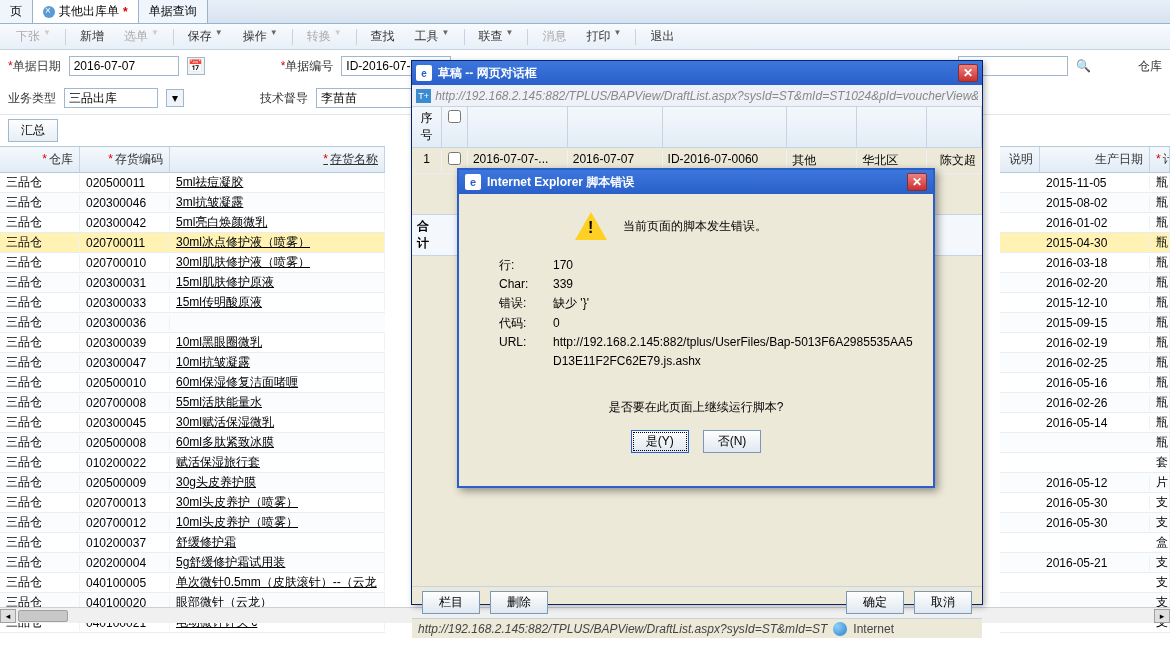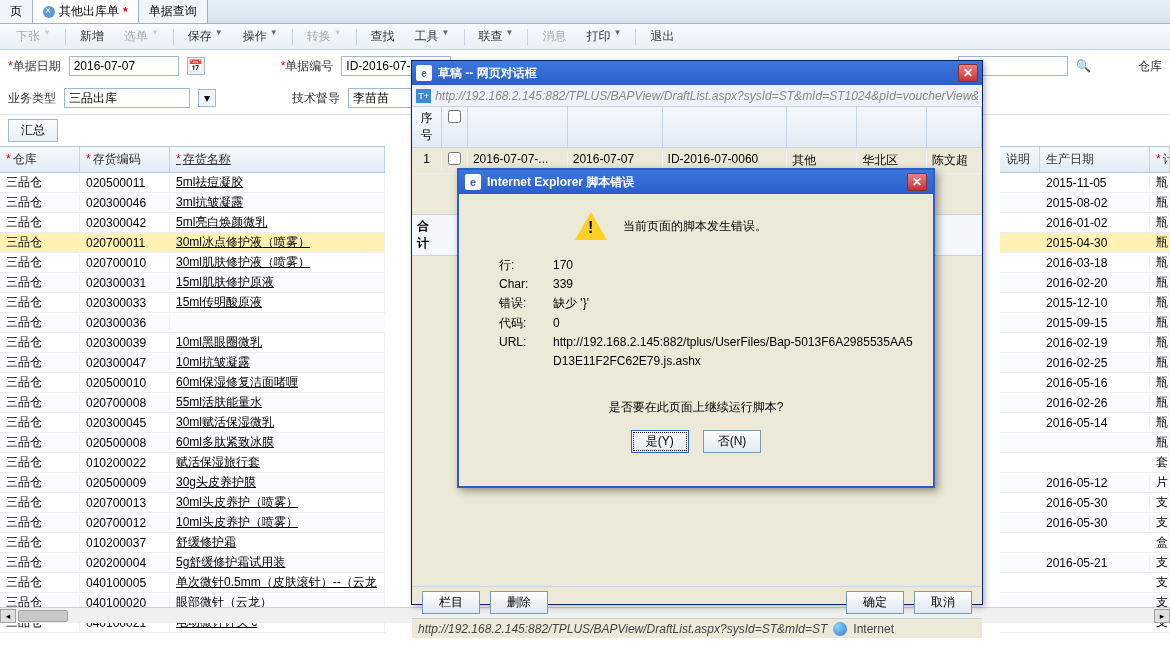--- a/index.html
+++ b/index.html
@@ -19,31 +19,31 @@
 .tbtn .caret { font-size:8px; color:#666; }
 .tbtn.disabled .caret { color:#ccc; }
 .sep { width:1px; height:16px; background:#c5d3e2; margin:0 2px; }
 
 
 .formrow { padding:6px 8px; display:flex; align-items:center; gap:8px; border-bottom:1px solid #e0e6ec; }
 .formrow .lbl { color:#333; }
 .formrow .req { color:#d00; }
 .formrow input.txt { border:1px solid #9fb8d0; height:20px; padding:0 4px; background:#fff; }
 .formrow .date { width:110px; }
-.formrow .sel { width:126px; }
+.formrow .sel { width:94px; }
 .formrow .combo { width:110px; }
 .formrow .search-ic { width:16px; height:16px; display:inline-flex; align-items:center; justify-content:center; }
 .formrow .ellips { width:18px; height:18px; border:1px solid #9fb8d0; background:#f0f4f8; display:inline-flex; align-items:center; justify-content:center; cursor:pointer; }
 
 .summary-btn { margin:4px 8px; padding:2px 12px; border:1px solid #9fb8d0; background:linear-gradient(#fefefe,#e6eef6); width:-moz-fit-content; width:fit-content; cursor:pointer; }
 
 
 .grid { position:relative; }
 .grid-head { display:flex; background:linear-gradient(#f4f8fc,#e2ecf6); border-top:1px solid #b8cad9; border-bottom:1px solid #b8cad9; }
-.gh { border-right:1px solid #c5d3e2; padding:4px 6px; text-align:left; color:#333; overflow:hidden; white-space:nowrap; }
+.gh { border-right:1px solid #c5d3e2; padding:4px 6px; text-align:right; color:#333; overflow:hidden; white-space:nowrap; }
 .gh .hreq { color:#d00; margin-right:2px; }
 .grid-body { }
 .grow { display:flex; border-bottom:1px solid #e8edf2; height:20px; align-items:center; }
 .grow:nth-child(even){ background:#fafcfe; }
 .grow.selected { background:#fff2b3; }
 .gc { border-right:1px solid #eef2f6; padding:0 6px; overflow:hidden; white-space:nowrap; }
 
 .c-wh { width:80px; }
 .c-code { width:90px; }
 .c-name { width:215px;text-decoration:underline; }
@@ -67,21 +67,21 @@
 .draft-url .uic { width:16px; height:14px; background:#3b8bd0; color:#fff; font-size:9px; display:inline-flex; align-items:center; justify-content:center; font-style:normal; }
 .draft-gridhead { display:flex; background:linear-gradient(#f4f8fc,#e2ecf6); border-bottom:1px solid #c5d3e2; }
 .dgh { border-right:1px solid #c5d3e2; padding:3px 5px; text-align:center; }
 .dc-seq { width:30px; }
 .dc-chk { width:26px; }
 .dc-a { width:100px; }
 .dc-b { width:95px; }
 .dc-c { width:125px; }
 .dc-d { width:70px; }
 .dc-e { width:70px; }
-.dc-f { width:55px; }
+.dc-f { width:55px;text-align:right; }
 .draft-row { display:flex; border-bottom:1px solid #e8edf2; padding:2px 0; }
 .draft-row .dgc { border-right:1px solid #eef2f6; padding:2px 5px; overflow:hidden; white-space:nowrap; }
 .draft-sumrow { display:flex; border-top:1px solid #c5d3e2; border-bottom:1px solid #c5d3e2; background:#f4f8fc; }
 .draft-sumrow .dgc { padding:3px 5px; }
 .draft-fill { height:330px; }
 .draft-btnbar { height:32px; border-top:1px solid #c5d3e2; display:flex; align-items:center; padding:0 10px; gap:10px; }
 .draft-btnbar .spacer { flex:1; }
 .wbtn { padding:2px 16px; border:1px solid #7a99b8; background:linear-gradient(#fefefe,#e0e8f0); cursor:pointer; }
 .draft-status { height:20px; border-top:1px solid #c5d3e2; background:#ece9d8; display:flex; align-items:center; padding:0 6px; font-family:Consolas,monospace; color:#444; font-style:italic; gap:6px; }
 .draft-status .globe { width:14px; height:14px; border-radius:50%; background:radial-gradient(circle at 30% 30%,#8fd0ff,#2a7fc9); display:inline-block; }

